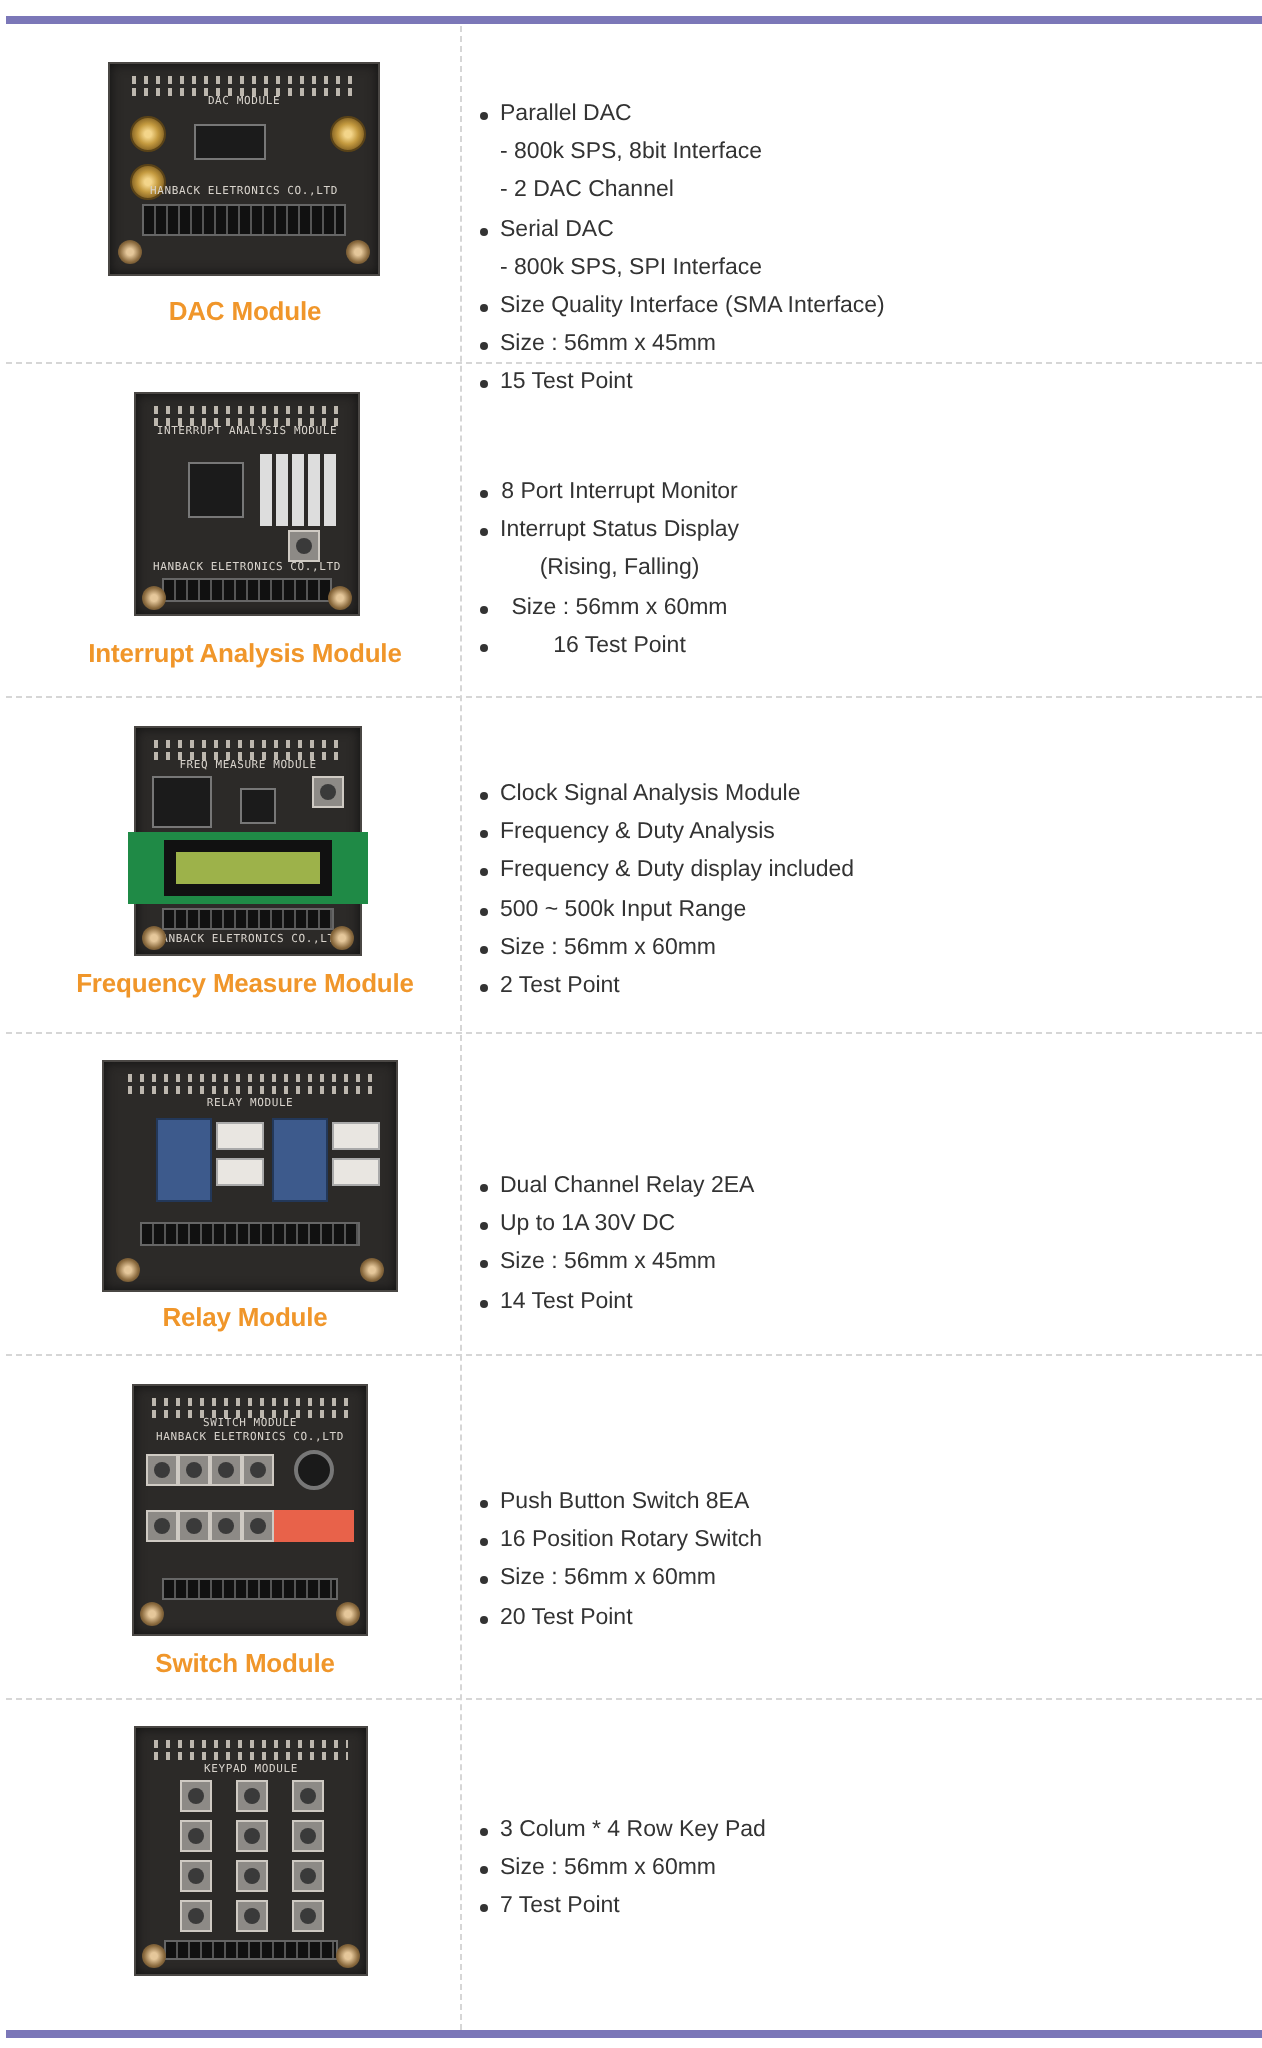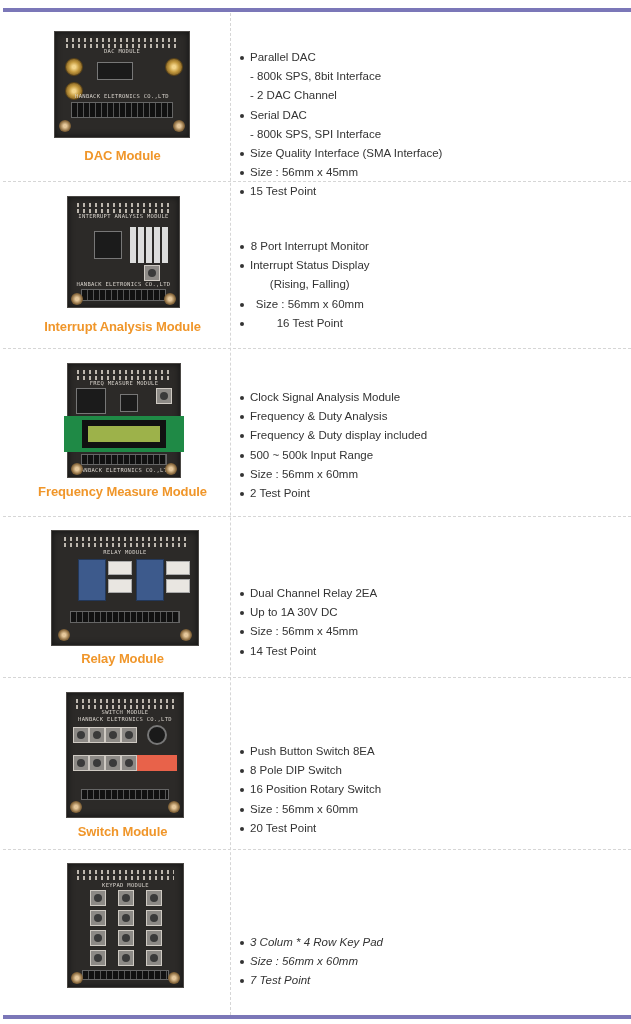--- a/index.html
+++ b/index.html
@@ -180,21 +180,20 @@
       <div class="dip" style="left:70px;top:62px;width:40px;height:16px;"></div>
       <div class="header-blk" style="top:96px;height:9px;"></div>
       <div class="screw" style="left:3px;top:108px;"></div>
       <div class="screw" style="right:3px;top:108px;"></div>
     </div>
     <div class="title" style="top:146px;">Switch Module</div>
   </div>
   <div class="right">
     <ul class="specs" style="top:37px;">
       <li class="bullet">Push Button Switch 8EA</li>
-      <li class="bullet">8 Pole DIP Switch</li>
       <li class="bullet">16 Position Rotary Switch</li>
       <li class="bullet">Size : 56mm x 60mm</li>
       <li class="bullet">20 Test Point</li>
     </ul>
   </div>
 </div>
 <div class="hdiv" style="top:849px;"></div>
 
 <div class="row" style="top:850px;height:165px;">
   <div class="left">
@@ -214,21 +213,21 @@
       <div class="btn" style="left:22px;top:86px;"></div>
       <div class="btn" style="left:50px;top:86px;"></div>
       <div class="btn" style="left:78px;top:86px;"></div>
       <div class="header-blk" style="top:106px;height:8px;"></div>
       <div class="screw" style="left:3px;top:108px;"></div>
       <div class="screw" style="right:3px;top:108px;"></div>
     </div>
     <div class="title" style="top:142px;margin-top:39px;">Key Pad Module</div>
   </div>
   <div class="right">
-    <ul class="specs" style="top:56px;font-style:italic;">
+    <ul class="specs" style="top:29px;">
       <li class="bullet">3 Colum * 4 Row Key Pad</li>
       <li class="bullet">Size : 56mm x 60mm</li>
       <li class="bullet">7 Test Point</li>
     </ul>
   </div>
 </div>
 
 <div class="botbar"></div>
 
 </body></html>

